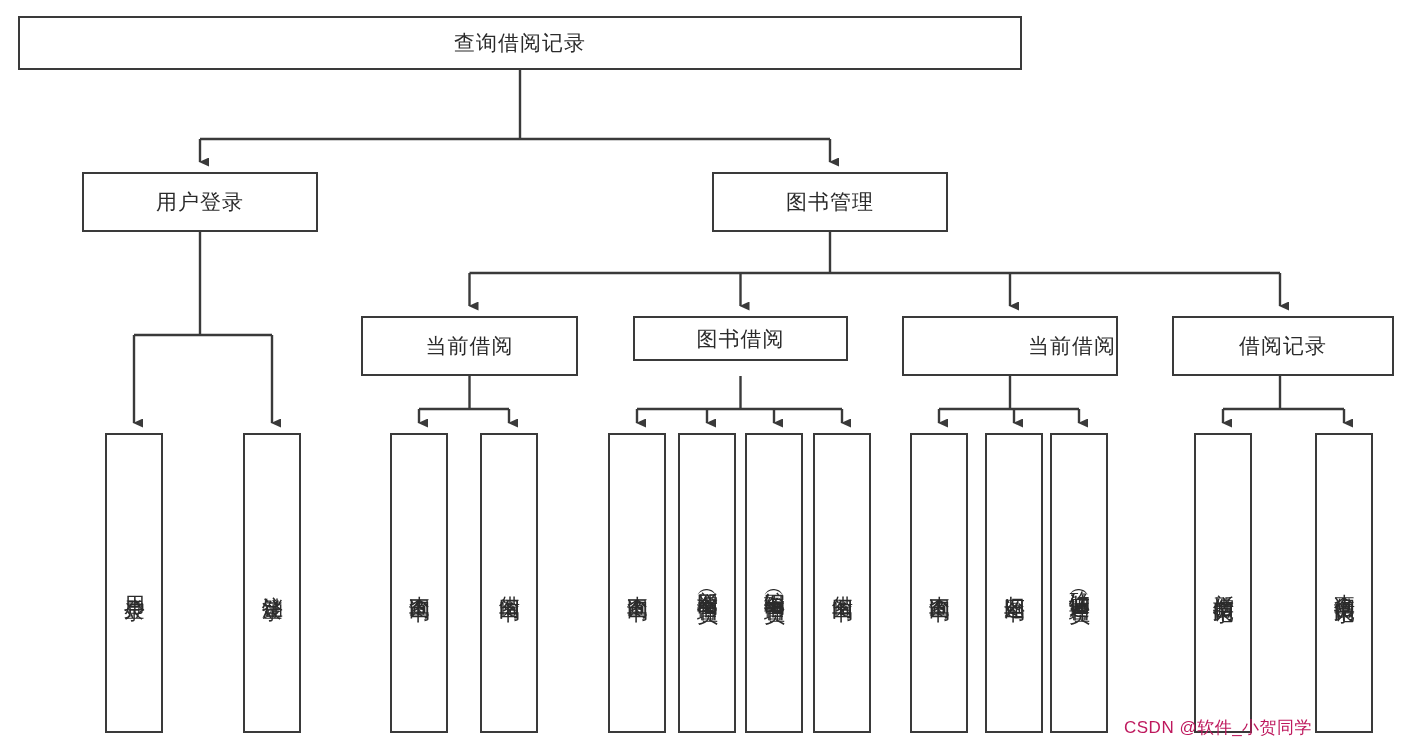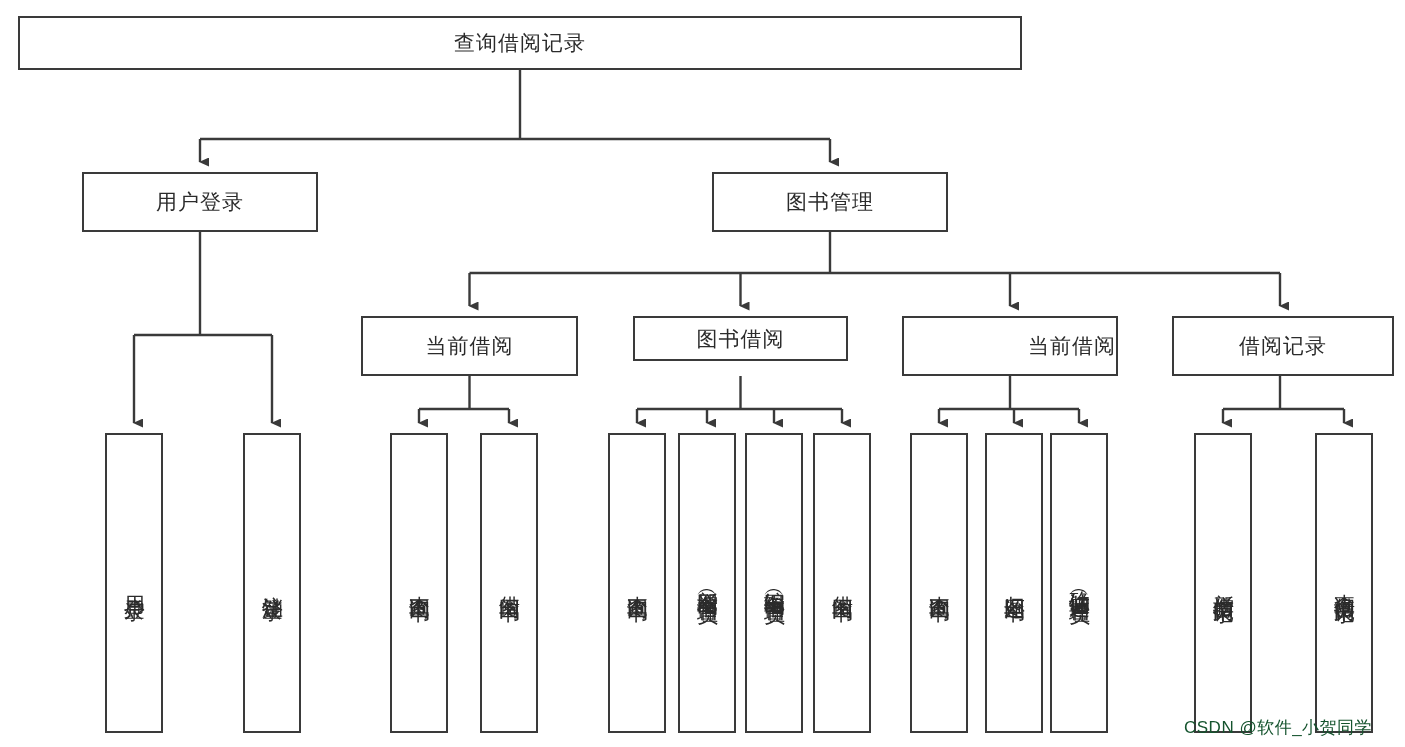--- a/index.html
+++ b/index.html
@@ -164,14 +164,14 @@
       <div class="node vertical" style="left: 1050px; top: 433px; width: 58px; height: 300px;">
         <span class="nlabel">确认归还（管理员）</span>
       </div>
       <div class="node vertical" style="left: 1194px; top: 433px; width: 58px; height: 300px;">
         <span class="nlabel">新增借阅记录</span>
       </div>
       <div class="node vertical" style="left: 1315px; top: 433px; width: 58px; height: 300px;">
         <span class="nlabel">查询借阅记录</span>
       </div>
     </div>
-  <div class="watermark" id="watermark" style="left: 1184px; top: 716px; color: #14532d;">CSDN @软件_小贺同学</div>
+  <div class="watermark" id="watermark" style="left: 1124px; top: 716px; color: #be185d;">CSDN @软件_小贺同学</div>
 </div>
 
 </body></html>

